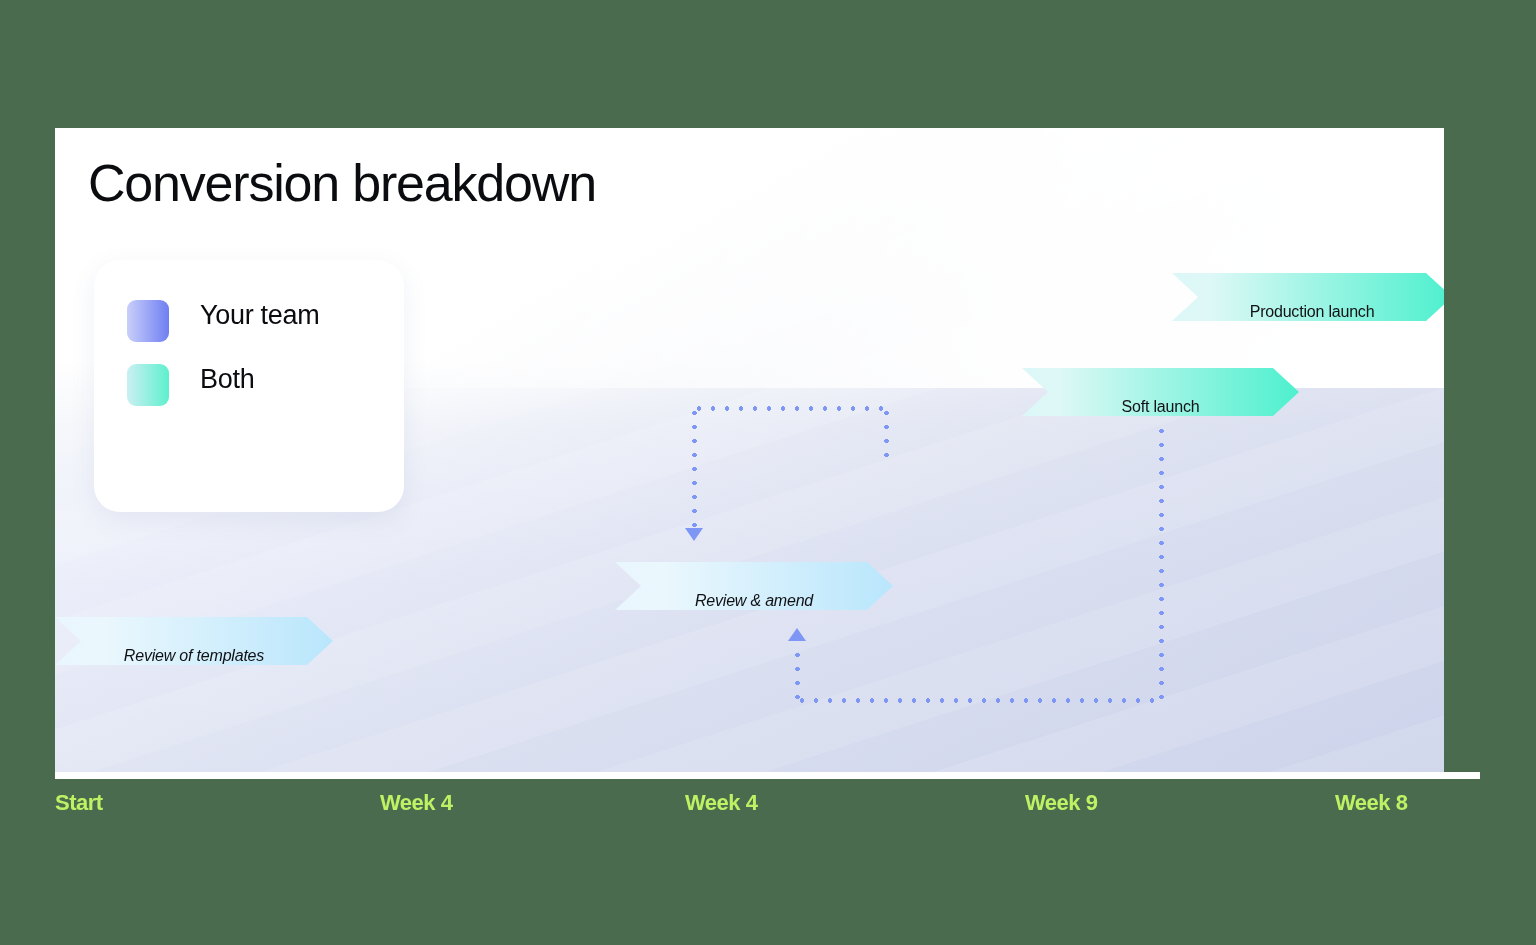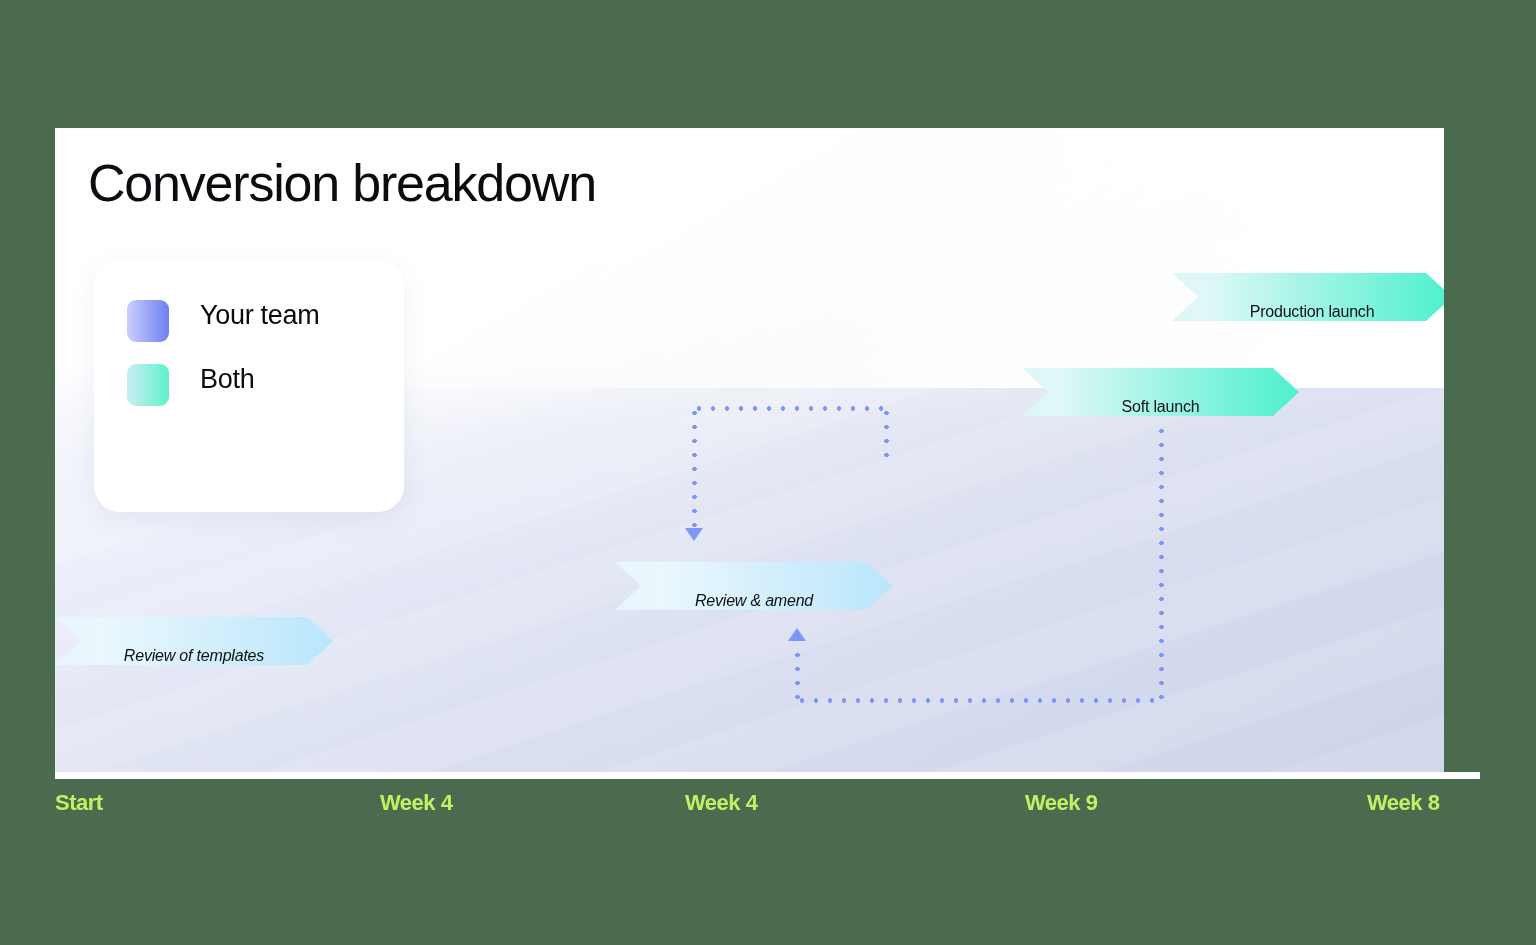--- a/index.html
+++ b/index.html
@@ -172,13 +172,13 @@
     <span class="bar-label">Review of templates</span>
   </div>
 </div>
 
 <div id="axis-rule"></div>
 
 <div class="axis-tick" style="left:55px;">Start</div>
 <div class="axis-tick" style="left:380px;">Week 4</div>
 <div class="axis-tick" style="left:685px;">Week 4</div>
 <div class="axis-tick" style="left:1025px;">Week 9</div>
-<div class="axis-tick" style="left:1367px;">Week 8</div>
+<div class="axis-tick" style="left:1335px;">Week 8</div>
 
 </body></html>

